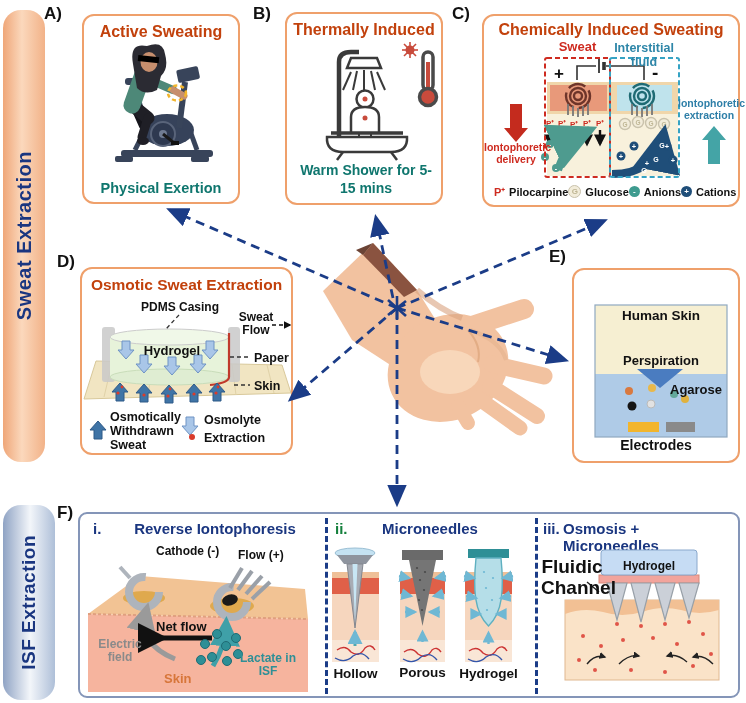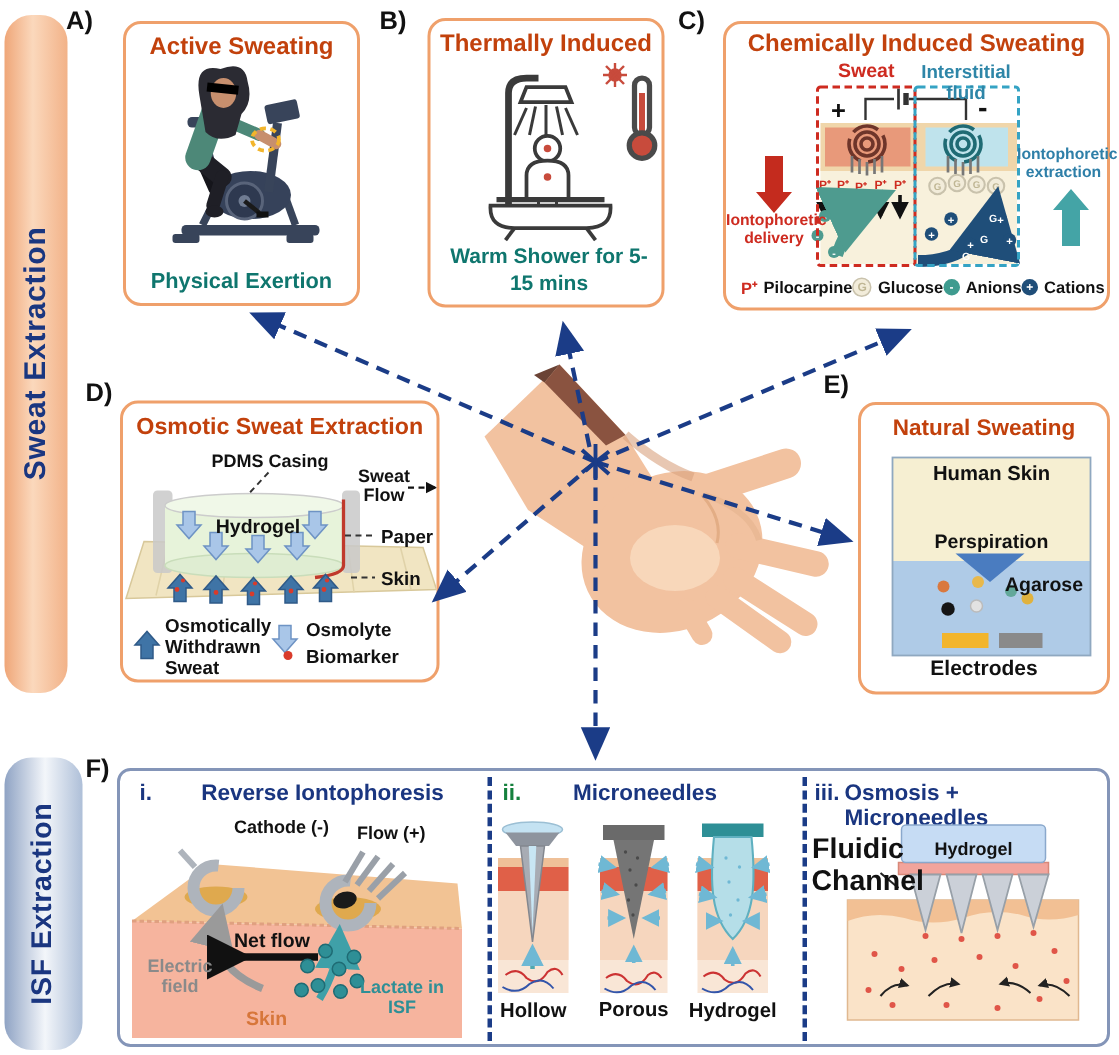--- a/index.html
+++ b/index.html
@@ -318,25 +318,24 @@
       <path d="M104,148 v9 h-4 l8,9 l8,-9 h-4 v-9 z" fill="#A9C6E8" stroke="#6E93C4"></path>
       <circle cx="110" cy="168" r="3" fill="#D93B2B"></circle>
     </svg>
     <div class="lbl ctr" style="left:55px;top:32px;width:86px;font-size:12px;">PDMS Casing</div>
     <div class="lbl ctr" style="left:60px;top:75px;width:60px;font-size:13px;">Hydrogel</div>
     <div class="lbl ctr" style="left:152px;top:42px;width:44px;font-size:12px;">Sweat Flow</div>
     <div class="lbl" style="left:172px;top:82px;font-size:12.5px;">Paper</div>
     <div class="lbl" style="left:172px;top:110px;font-size:12.5px;">Skin</div>
     <div class="lbl" style="left:28px;top:141px;width:84px;font-size:12.5px;">Osmotically Withdrawn Sweat</div>
     <div class="lbl" style="left:122px;top:144px;font-size:12.5px;">Osmolyte</div>
-    <div class="lbl" style="left:122px;top:162px;font-size:12.5px;">Biomarker</div>
+    <div class="lbl" style="left:122px;top:162px;font-size:12.5px;">Extraction</div>
   </div>
 
   <div class="panel" style="left:572px;top:268px;width:168px;height:195px;">
-    <div class="ptitle" style="top:7px;font-size:15px;">Natural Sweating</div>
     <svg width="164" height="190" viewBox="0 0 164 190">
       <rect x="21" y="35" width="132" height="69" fill="#F6EFD2"></rect>
       <rect x="21" y="104" width="132" height="63" fill="#AFCBE7"></rect>
       <rect x="21" y="35" width="132" height="132" fill="none" stroke="#8FA8C0" stroke-width="1.2"></rect>
       <polygon points="63,99 109,99 86,118" fill="#4A7CC0"></polygon>
       <g>
         <circle cx="55" cy="121" r="4" fill="#D9793F"></circle>
         <circle cx="78" cy="118" r="4" fill="#E8B84B"></circle>
         <circle cx="100" cy="124" r="4" fill="#63A89A"></circle>
         <circle cx="111" cy="129" r="4" fill="#E0B23E"></circle>

